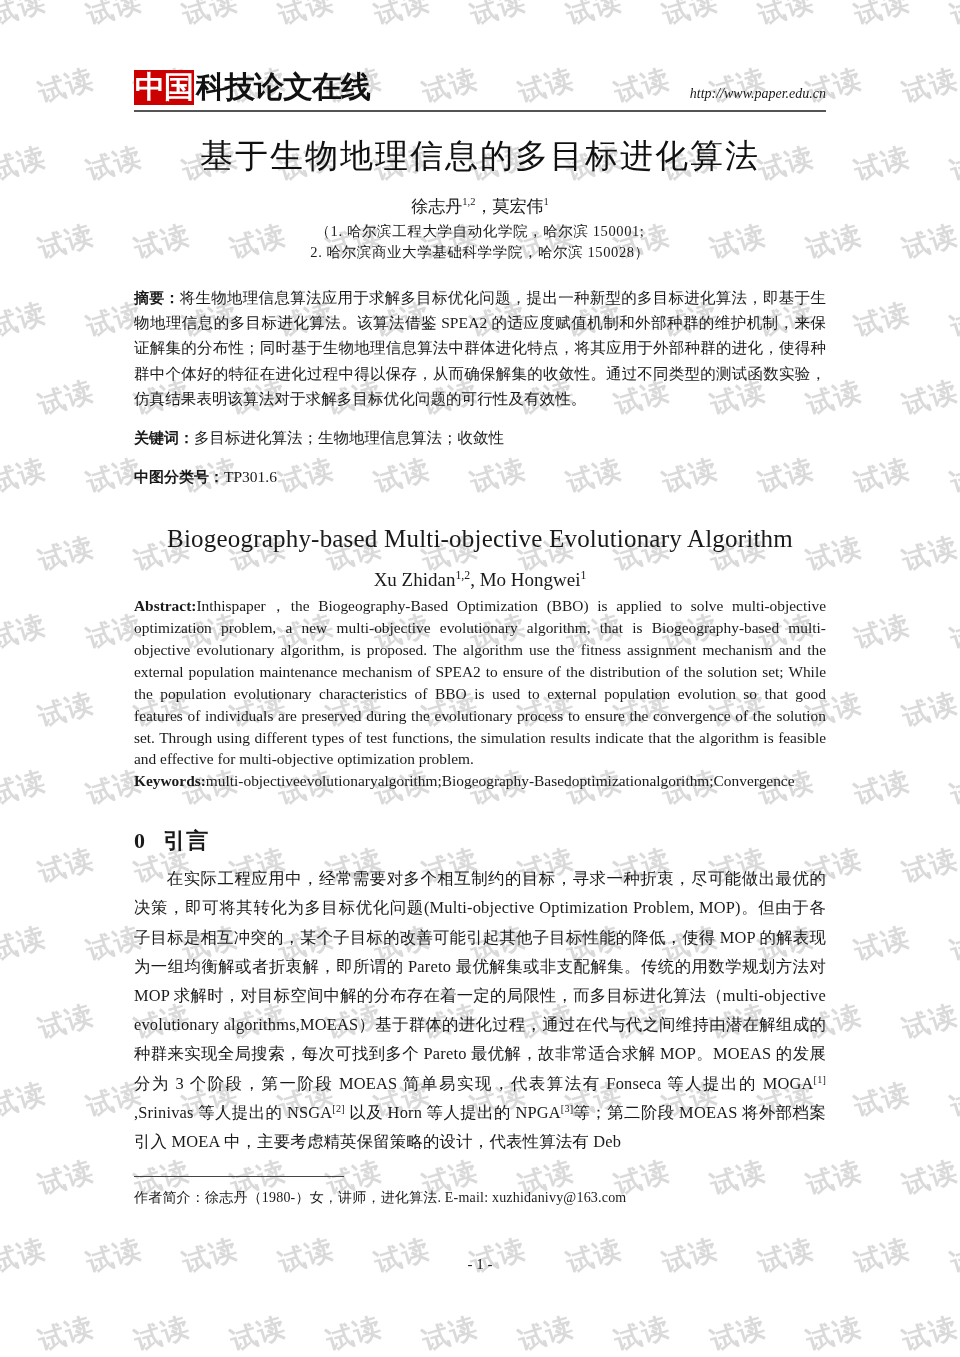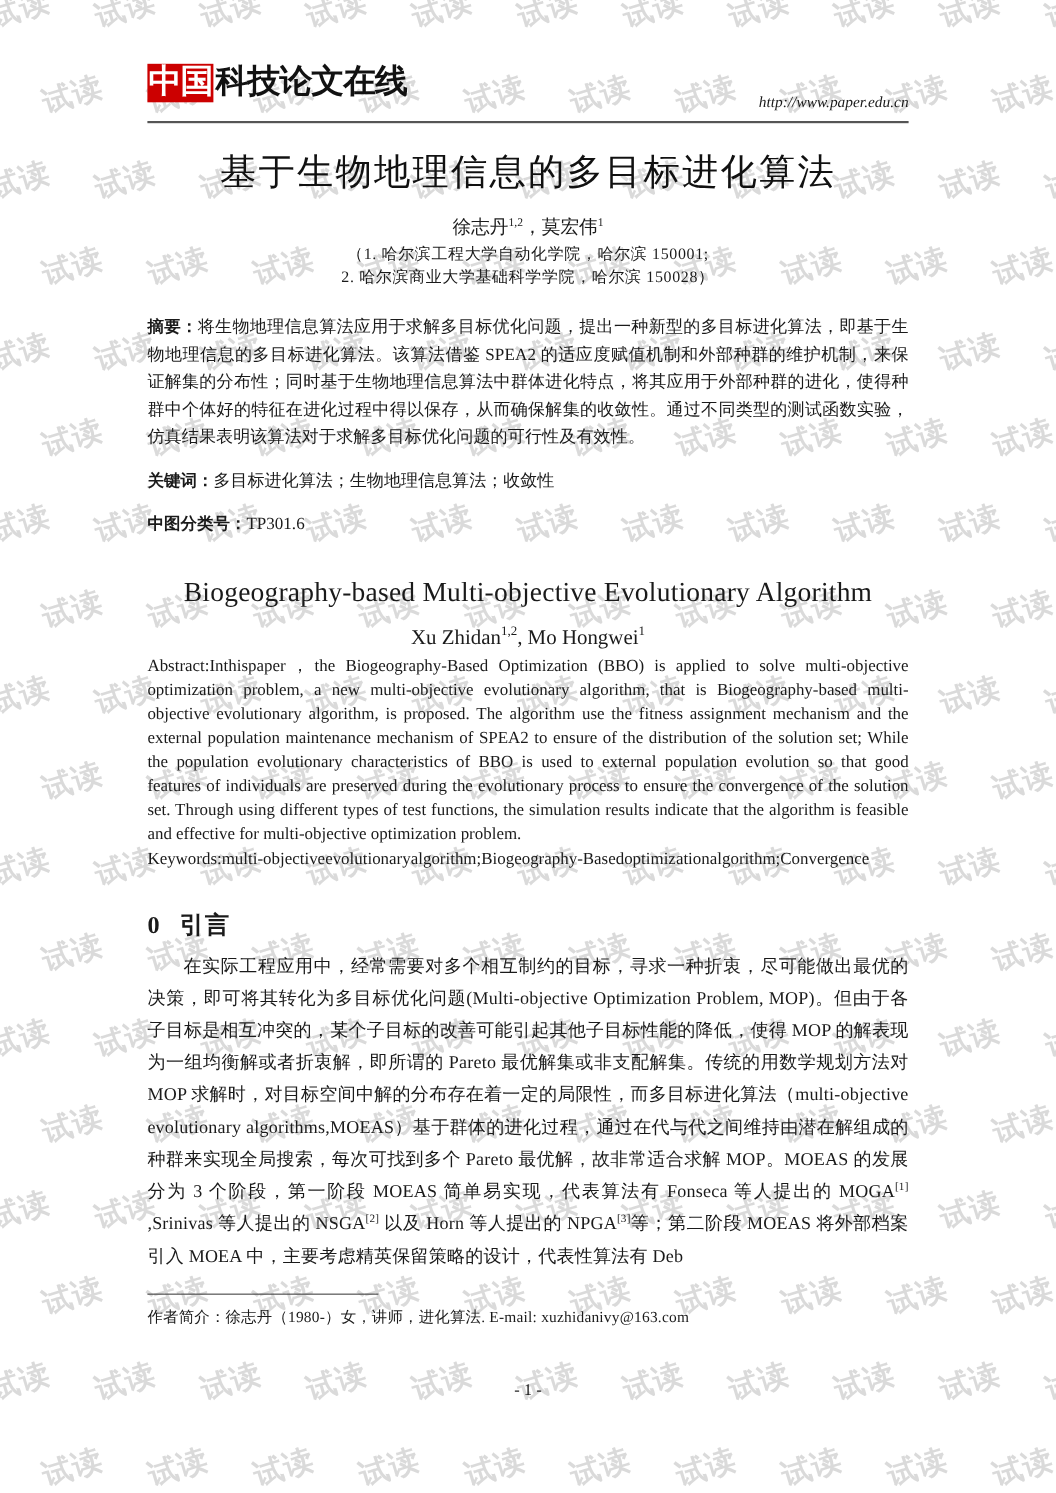--- a/index.html
+++ b/index.html
@@ -57,21 +57,21 @@
   
   .masthead {
     position: relative;
     height: 52px;
     margin-top: 58px;
     border-bottom: 2px solid #555;
   }
   .logo {
     position: absolute;
     left: 0;
-    top: 0;
+    top: 12px;
     display: flex;
     align-items: baseline;
     font-family: "DejaVu Sans", sans-serif;
     font-weight: 700;
     font-size: 30px;
     line-height: 1;
     letter-spacing: -1px;
   }
   .logo-red {
     color: #ffffff;
@@ -164,21 +164,21 @@
     margin-top: 4px;
   }
   .en-keywords {
     font-size: 15.4px;
     line-height: 1.42;
     text-align: justify;
     margin-top: 0px;
     word-break: break-all;
   }
   .bold-serif {
-    font-weight: 400;
+    font-weight: 700;
   }
 
   
   .section-head {
     font-family: "DejaVu Sans", sans-serif;
     font-weight: 700;
     font-size: 22px;
     margin-top: 34px;
     letter-spacing: 1px;
   }

